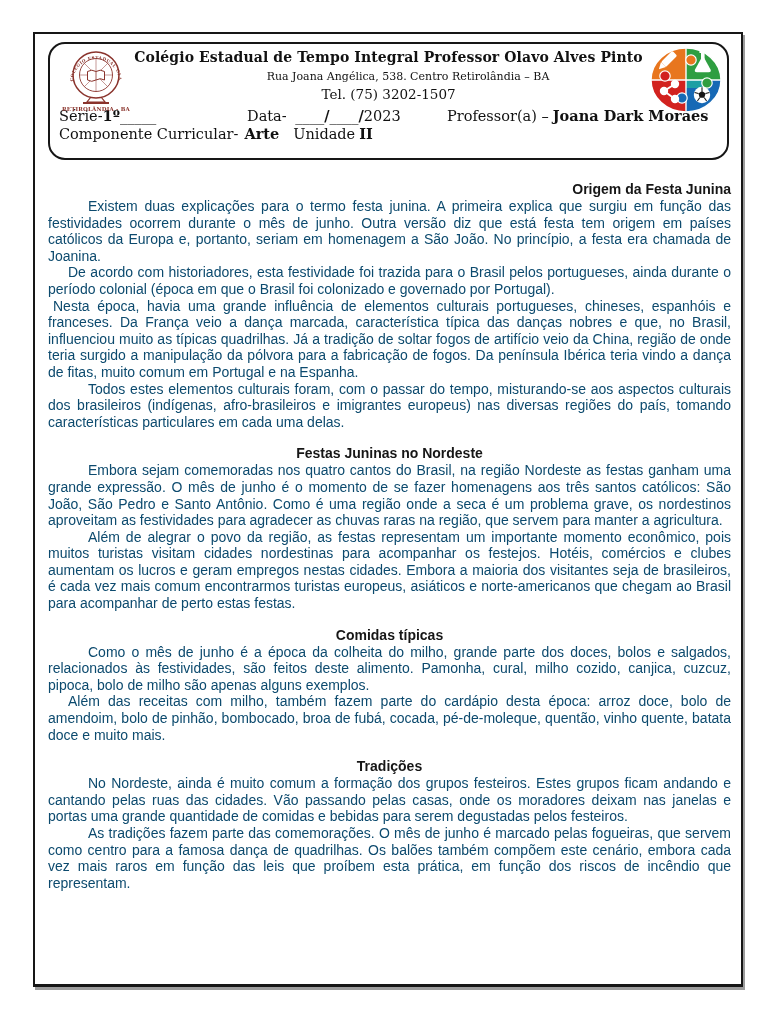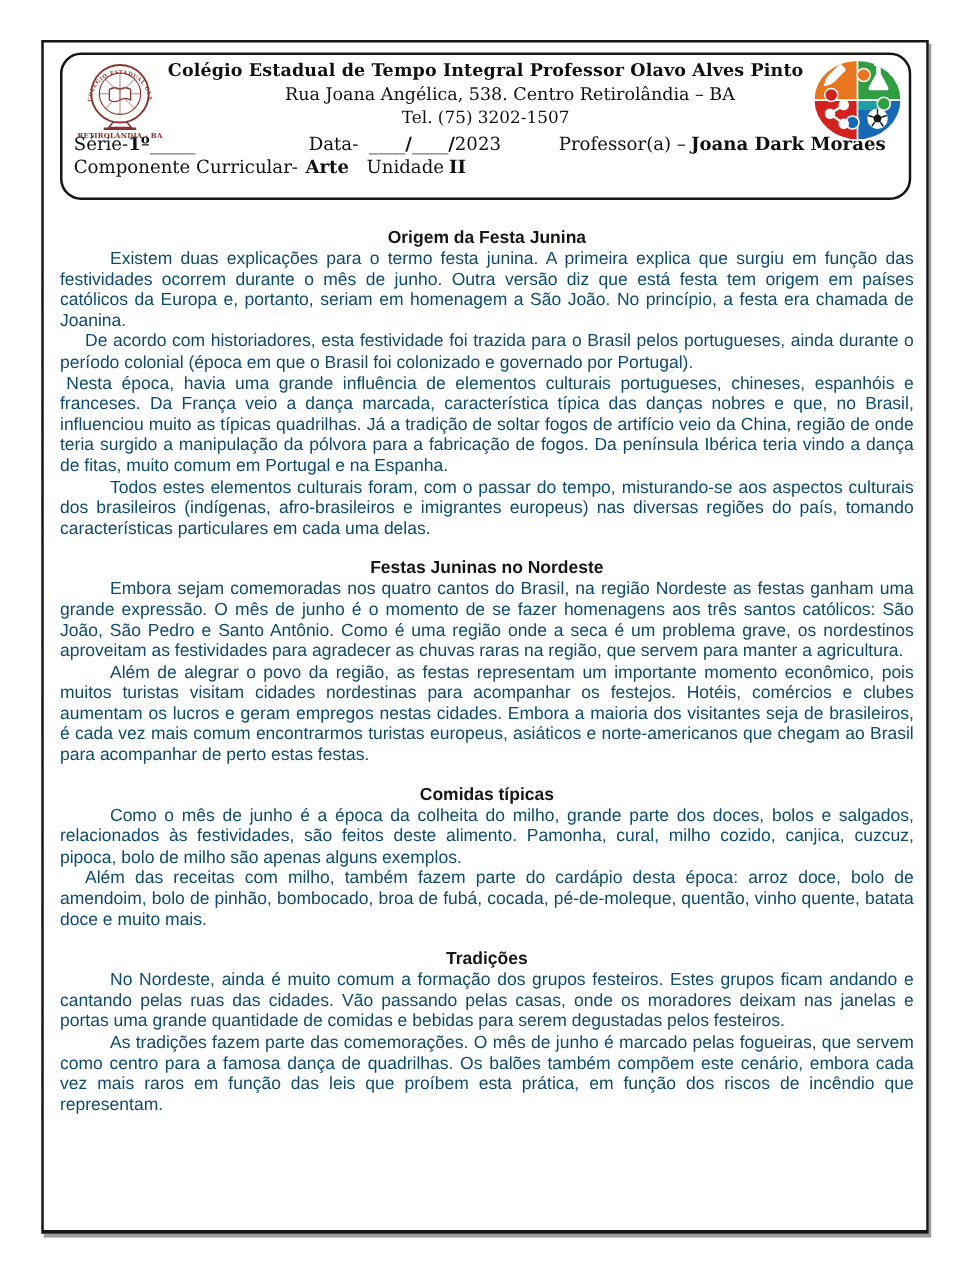--- a/index.html
+++ b/index.html
@@ -17,37 +17,37 @@
   .header-box{
     position:relative;margin:8px 12px 0 13px;height:118px;
     border:2px solid #161616;border-radius:17px;box-sizing:border-box;
     font-family:"DejaVu Serif","Liberation Serif",serif;color:#111;
   }
   .crest{position:absolute;left:8px;top:5px;width:76px;text-align:center;line-height:1;}
   .crest-caption{font-size:5.5px;font-weight:bold;color:#8a332c;letter-spacing:.2px;margin-top:-1px;}
   .puzzle{position:absolute;right:4px;top:2px;line-height:0;}
   .head-center{text-align:center;padding-top:5px;line-height:17px;}
   .school-name{font-size:14px;font-weight:bold;white-space:nowrap;letter-spacing:.1px;}
-  .school-address{font-size:14px;margin-top:2px;padding-left:39px;}
+  .school-address{font-size:11px;margin-top:2px;padding-left:39px;}
   .school-phone{font-size:13.5px;margin-top:1px;}
   .form-rows{margin-top:4px;padding:0 10px 0 9px;font-size:14.5px;}
   .form-row{display:flex;align-items:baseline;line-height:17px;white-space:nowrap;}
   .fill-line{flex:1;border-bottom:1.5px solid #161616;margin:0 2px 3px 1px;height:12px;}
   .cell{display:inline-block;}
   .c1{width:188px;}
   .c2{width:200px;}
   .c3{flex:1;}
   .ml4{margin-left:4px;} .ml6{margin-left:6px;} .ml14{margin-left:14px;}
   b{font-weight:bold;}
   
   .body-area{padding:0 10px 0 13px;}
   .body-area h3{
     font-size:14px;font-weight:bold;text-align:center;margin:15px 0 0;line-height:17px;color:#161616;
   }
-  .body-area h3.first{margin-top:21px;}
+  .body-area h3.first{margin-top:21px;text-align:right;}
   .body-area p{
     margin:0;font-size:14px;line-height:16.6px;text-align:justify;color:#0c4a6e;
   }
   .ind-lg{text-indent:40px;}
   .ind-md{text-indent:20px;}
   .ind-sm{text-indent:5px;}
   .ind-0{text-indent:0;}
 </style>
 </head>
 <body>

